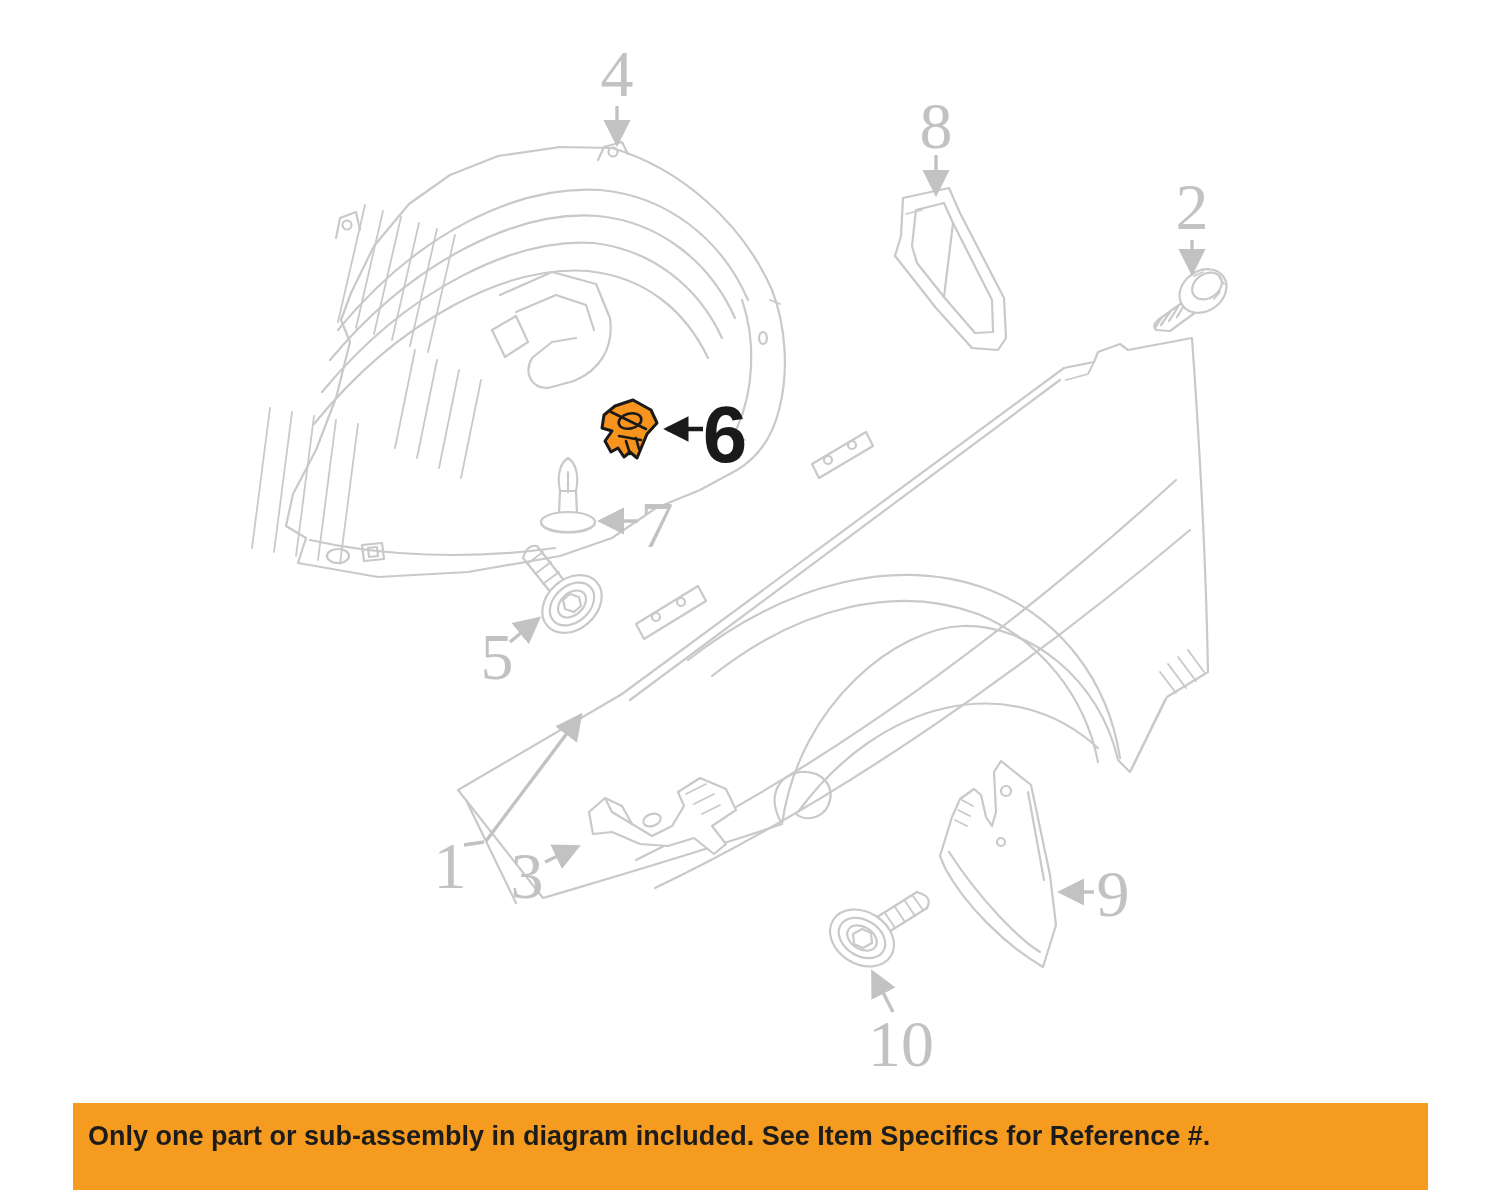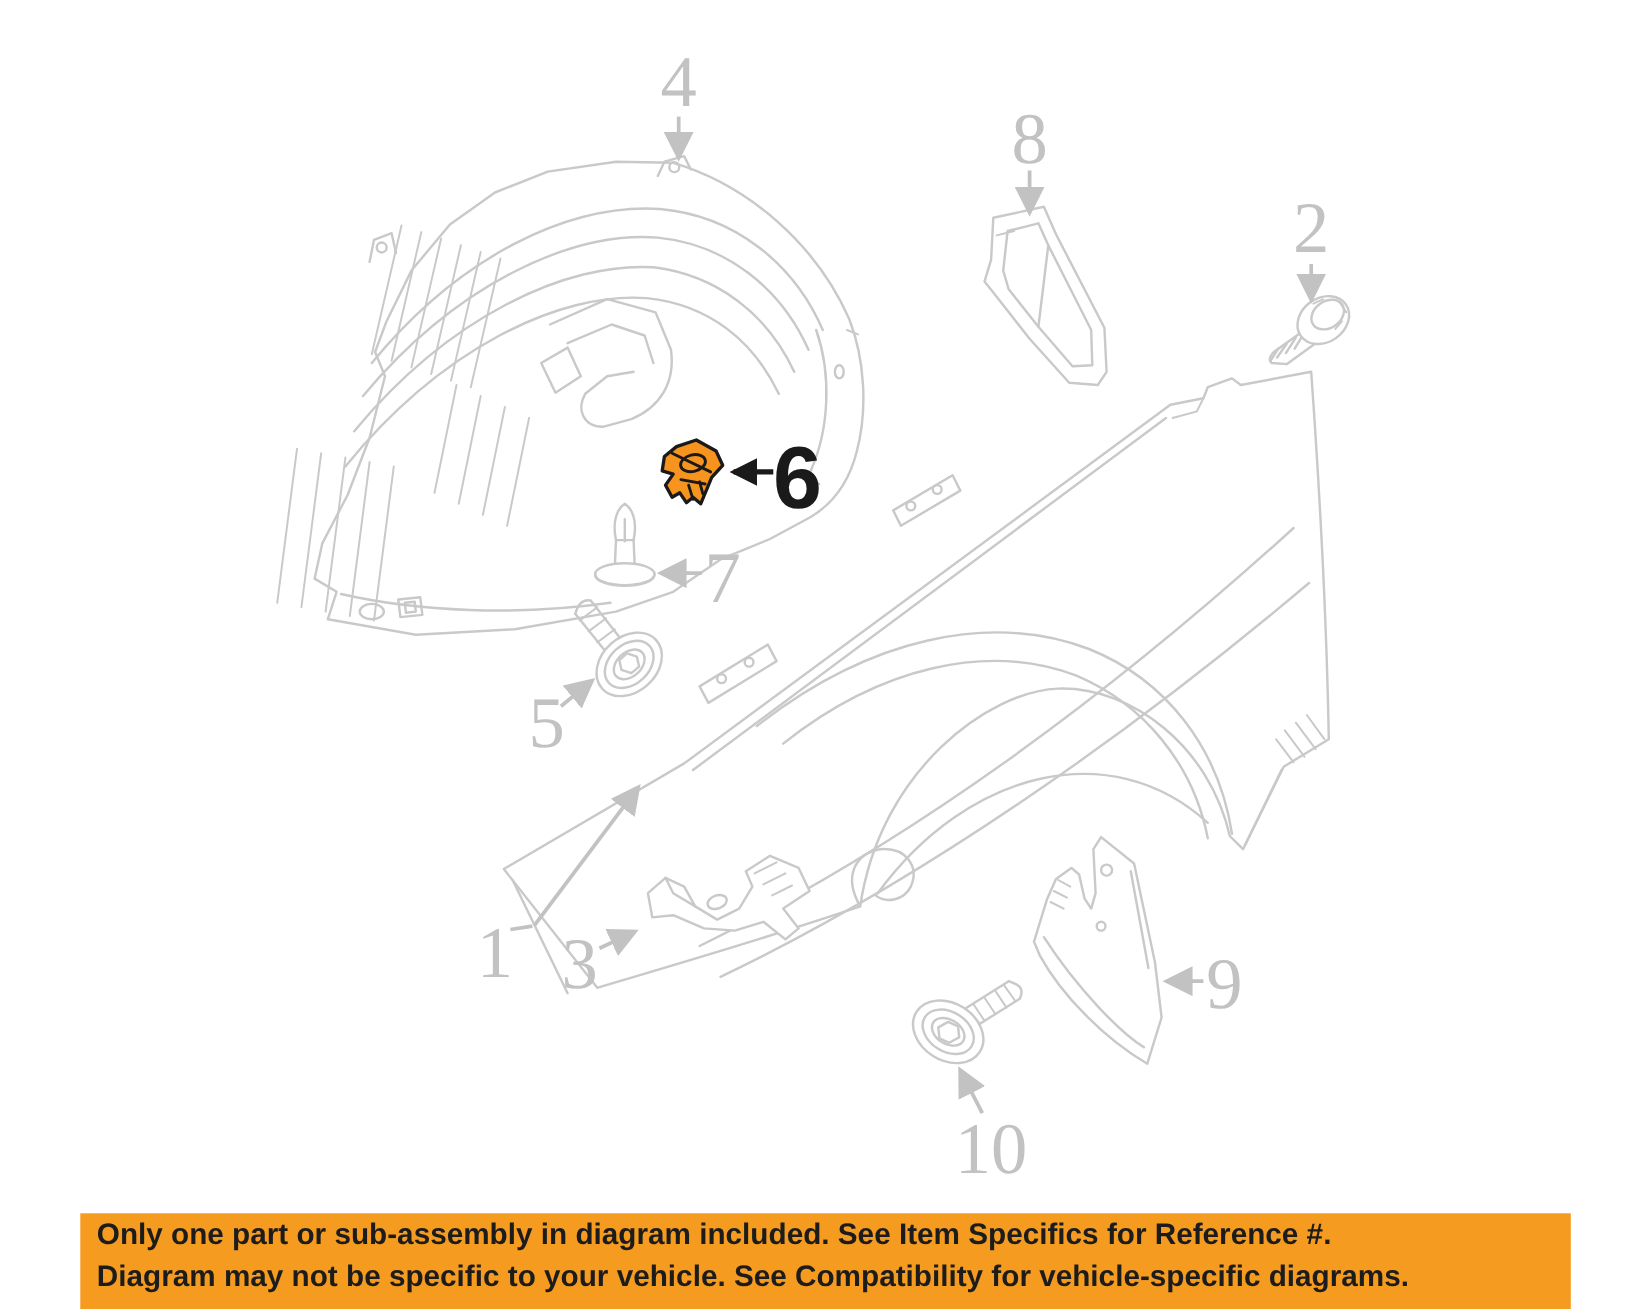--- a/index.html
+++ b/index.html
@@ -23,21 +23,21 @@
   .leaderB{fill:none;stroke:var(--ink);stroke-width:4.6;}
   .hl{fill:var(--accent-orange);stroke:var(--ink);stroke-width:3;stroke-linejoin:round;}
   .hlLine{fill:none;stroke:var(--ink);stroke-width:2.6;stroke-linecap:round;stroke-linejoin:round;}
   text.calloutNum{font-family:"Liberation Serif",serif;font-size:66px;fill:var(--callout-gray);text-anchor:middle;}
   text.calloutNumBlack{font-family:"Liberation Sans",sans-serif;font-size:80px;font-weight:600;fill:var(--ink);text-anchor:middle;}
 
   
   .banner{
     position:absolute;left:73px;top:1103px;width:1355px;height:87px;
     background:var(--banner-bg);color:var(--banner-text);
-    box-sizing:border-box;padding:0 14px 0 15px;
+    box-sizing:border-box;padding:14px 14px 0 15px;
     font-weight:700;font-size:27px;line-height:38px;white-space:nowrap;
   }
 </style>
 </head>
 <body>
 
 <div class="stage">
 
 <svg class="diagram" width="1500" height="1196" viewBox="0 0 1500 1196">
   <defs>
@@ -209,16 +209,15 @@
     <text class="calloutNum" x="450" y="888">1</text>
     <text class="calloutNum" x="527" y="898">3</text>
     <text class="calloutNum" x="1113" y="916">9</text>
     <text class="calloutNum" x="901" y="1066">10</text>
     <text class="calloutNumBlack" x="725" y="462">6</text>
   </g>
 </svg>
 
   <div class="banner">
     <div>Only one part or sub-assembly in diagram included. See Item Specifics for Reference #.</div>
-    <div>Diagram may not be specific to your vehicle. See Compatibility for vehicle-specific diagrams.</div>
   </div>
 
 </div>
 
 </body></html>

